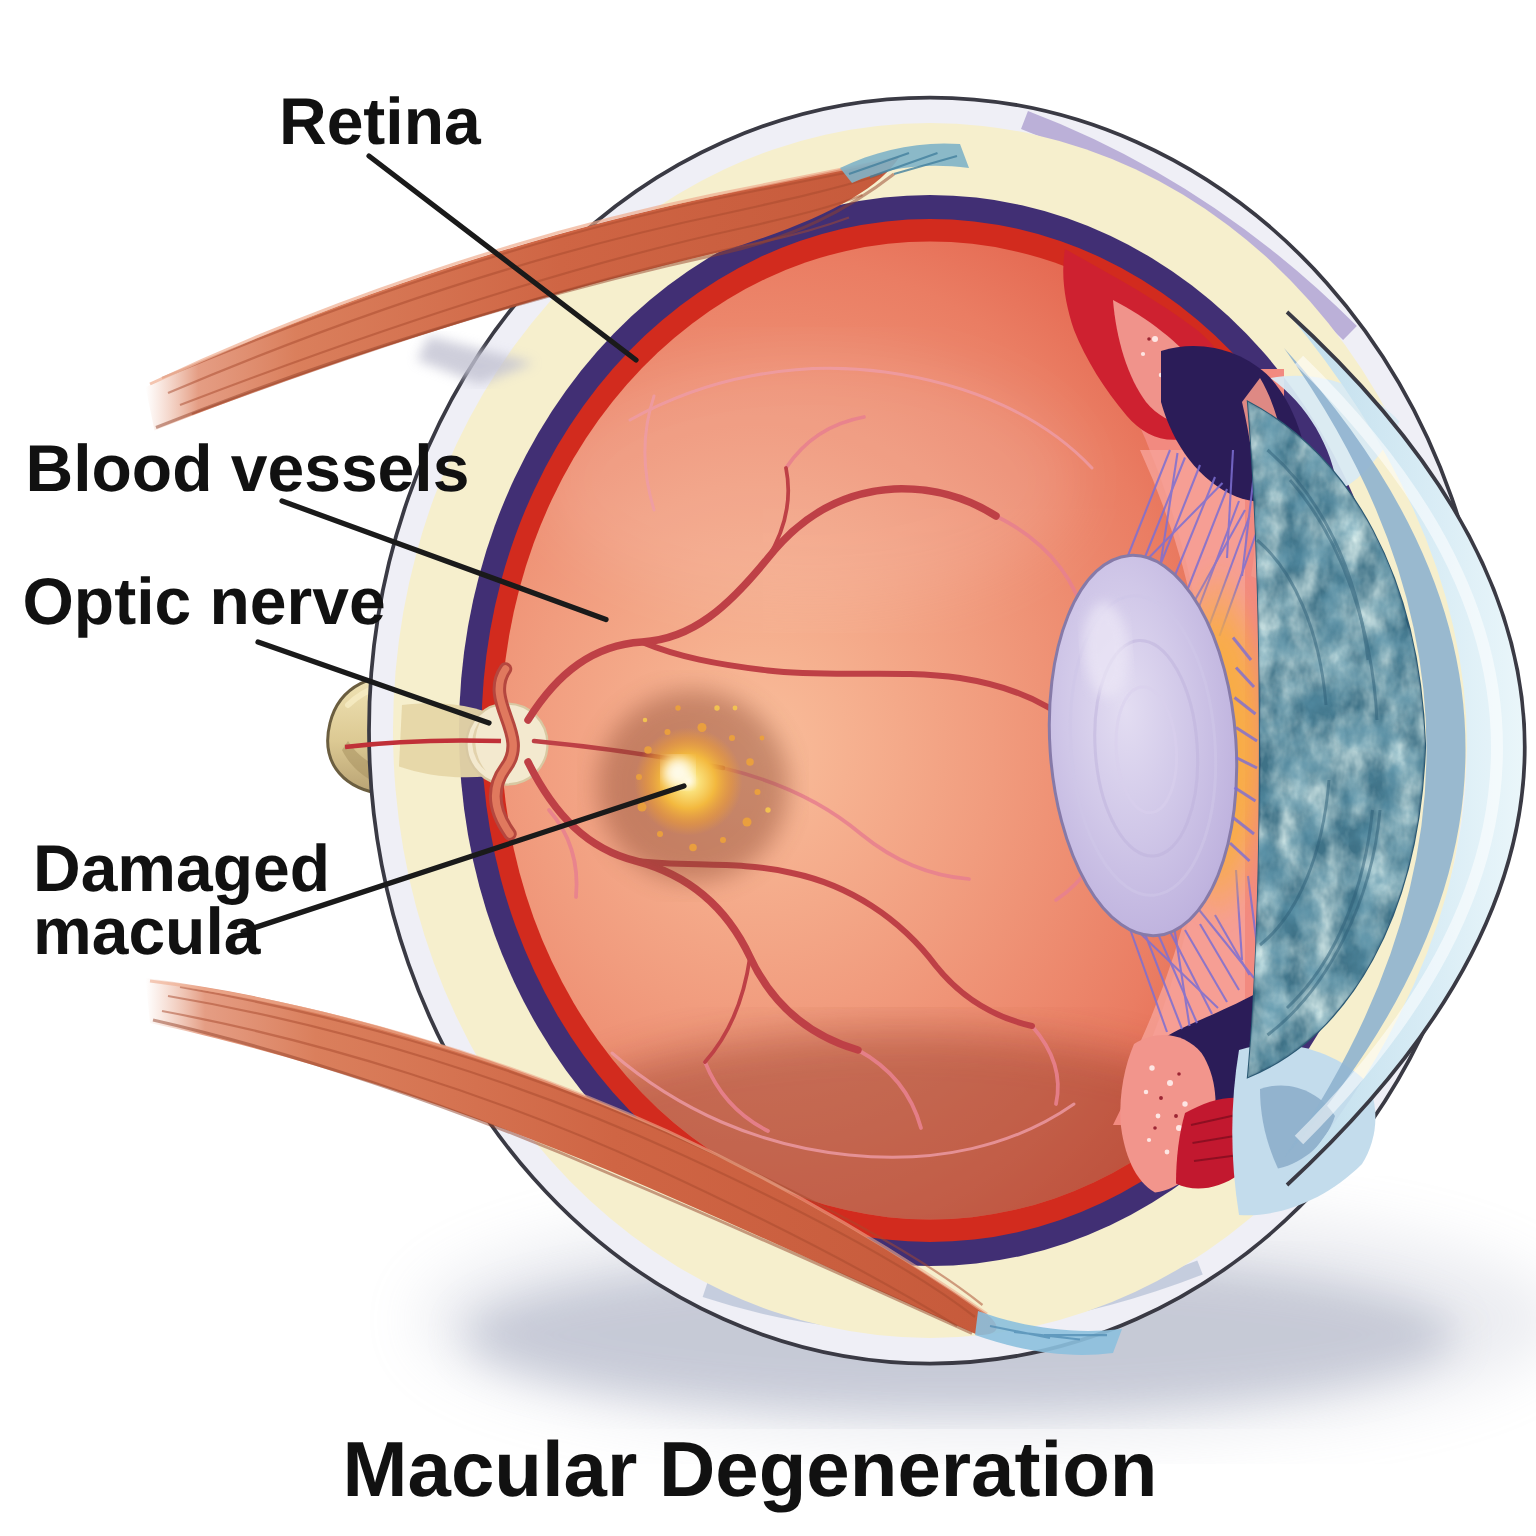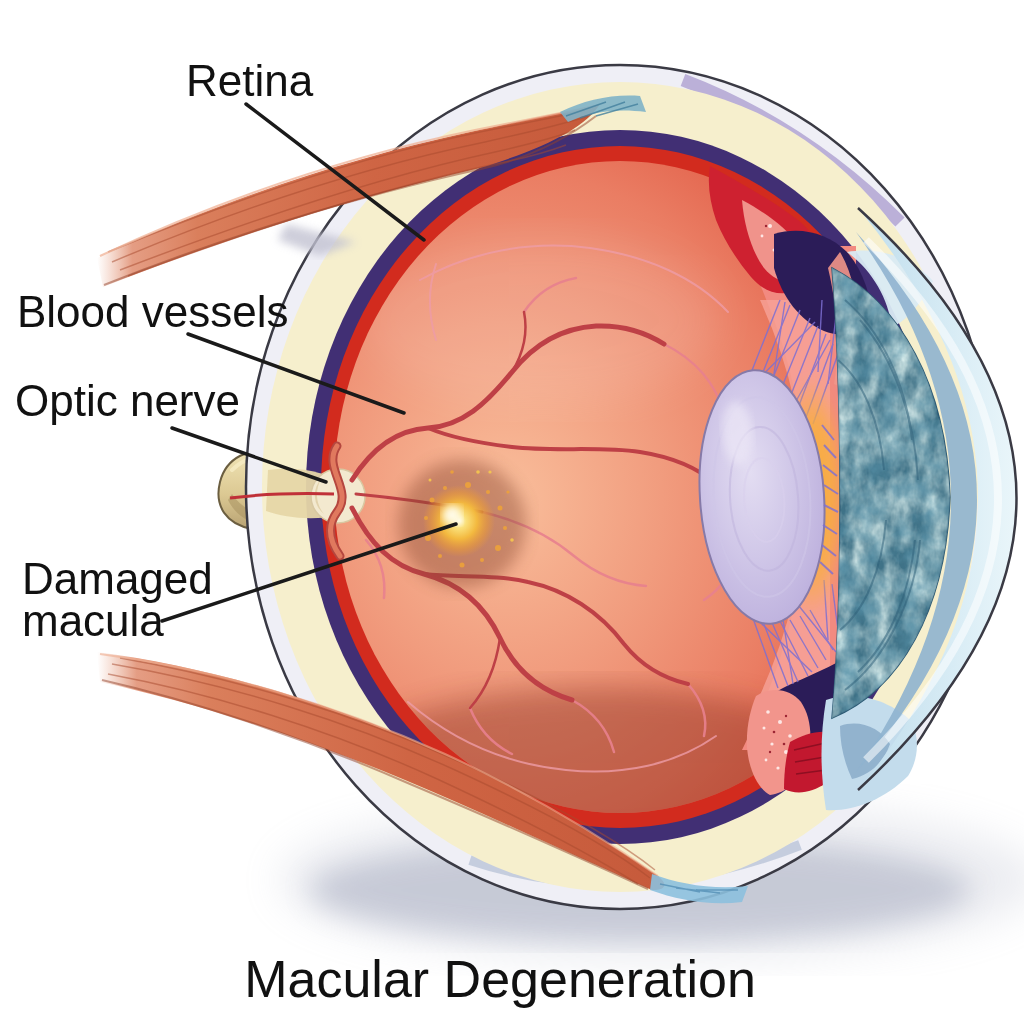--- a/index.html
+++ b/index.html
@@ -1,17 +1,17 @@
 <!DOCTYPE html>
 <html><head>
 <meta charset="utf-8">
 <style>
   html,body{margin:0;padding:0;background:#ffffff;}
   .stage{position:relative;width:1024px;height:1024px;background:#ffffff;overflow:hidden;
-         font-family:"Liberation Sans", sans-serif;}
+         font-family:"Liberation Sans", sans-serif;font-weight:bold;}
   svg{display:block;}
   .label-text{font-family:"Liberation Sans", sans-serif;font-size:44px;fill:#111111;}
   .title-text{font-family:"Liberation Sans", sans-serif;font-size:52px;fill:#111111;text-anchor:middle;}
   .leader{stroke:#1a1a1a;stroke-width:3.5;stroke-linecap:round;fill:none;}
   .vessel{fill:none;stroke-linecap:round;}
 </style>
 </head>
 <body>
 
 <div class="stage">

